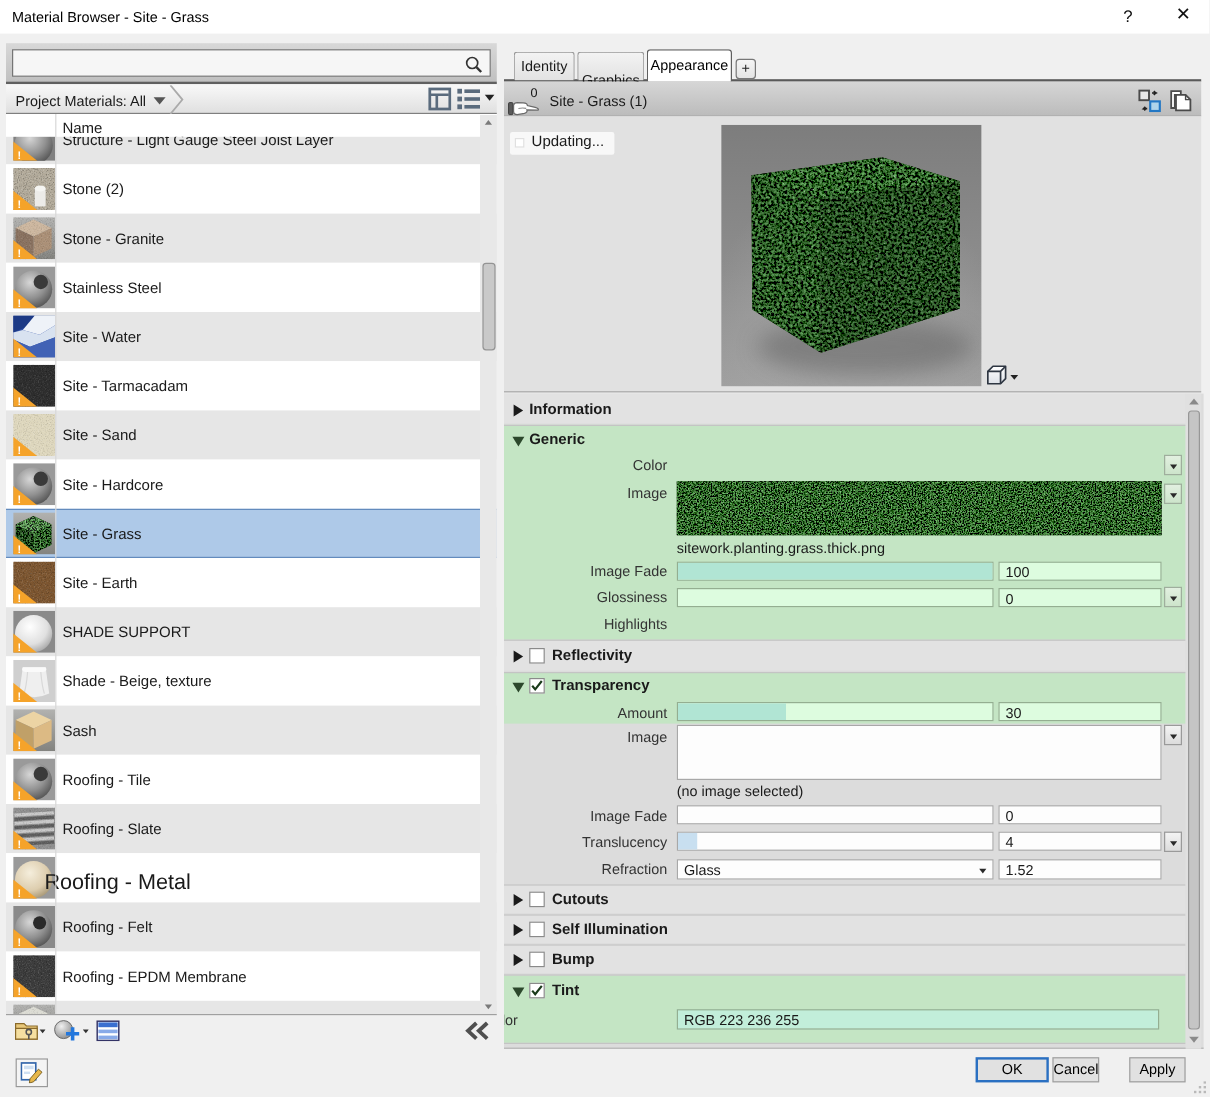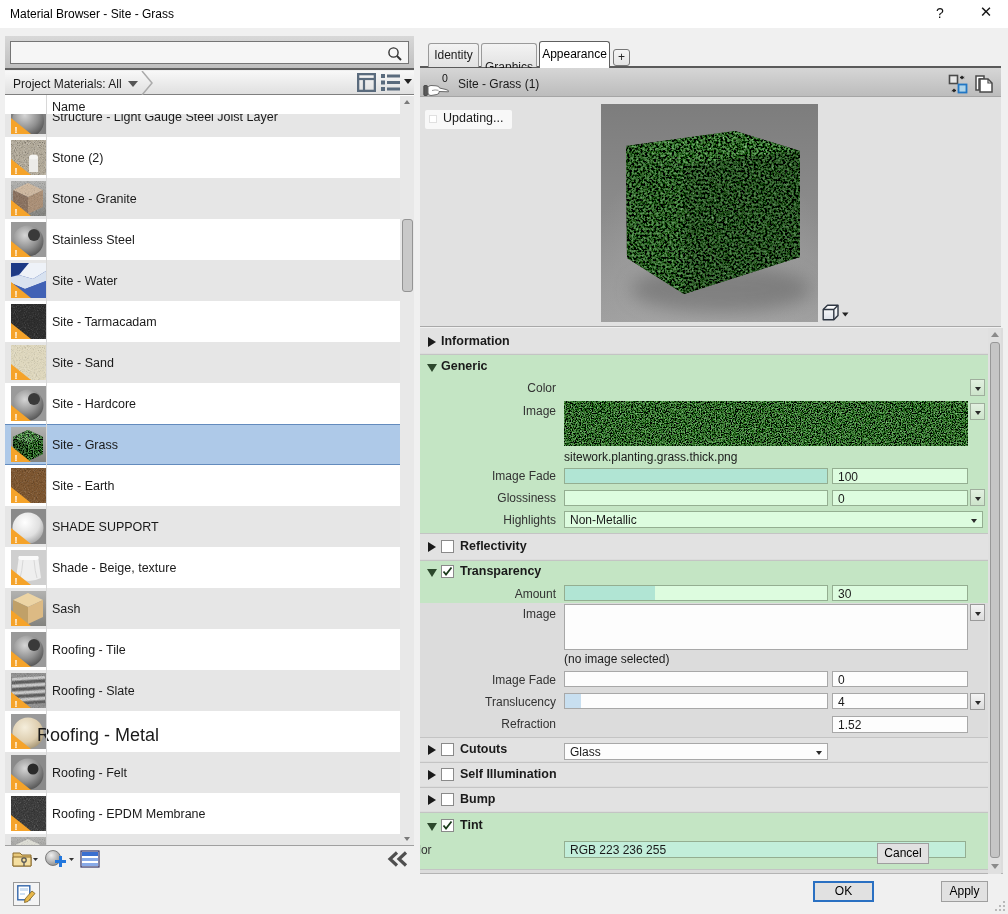--- a/index.html
+++ b/index.html
@@ -544,24 +544,23 @@
     <div style="position:absolute;left:144px;top:257px;width:264px;height:16px;background:#ddfcdf;border:1px solid #94ae91;overflow:hidden;">
       <div style="position:absolute;left:0;top:0;height:16px;width:89.76px;background:#b1e5d4;"></div>
     </div>
     <div style="position:absolute;left:412px;top:257px;width:136px;height:16px;background:#ddfcdf;border:1px solid #94ae91;font-size:12px;color:#1a1a1a;padding:1px 0 0 5px;">30</div>
     <div style="position:absolute;left:144px;top:343px;width:264px;height:16px;background:#fdfdfd;border:1px solid #a8a8a8;overflow:hidden;"></div>
     <div style="position:absolute;left:412px;top:343px;width:136px;height:16px;background:#fdfdfd;border:1px solid #a8a8a8;font-size:12px;color:#1a1a1a;padding:1px 0 0 5px;">0</div>
     <div style="position:absolute;left:144px;top:365px;width:264px;height:16px;background:#fdfdfd;border:1px solid #a8a8a8;overflow:hidden;">
       <div style="position:absolute;left:0;top:0;height:16px;width:15.84px;background:#c8dff0;"></div>
     </div>
     <div style="position:absolute;left:412px;top:365px;width:136px;height:16px;background:#fdfdfd;border:1px solid #a8a8a8;font-size:12px;color:#1a1a1a;padding:1px 0 0 5px;">4</div>
-    <div style="position:absolute;left:144px;top:183px;width:419px;height:17px;background:#ddfcdf;border:1px solid #94ae91;font-size:12px;color:#1a1a1a;padding:1px 0 0 5px;">Non-Metallic<div style="position:absolute;right:5px;top:6.5px;width:0;height:0;border-left:3.5px solid transparent;border-right:3.5px solid transparent;border-top:4.5px solid #2a2a2a;"></div></div>
     <div style="position:absolute;left:144px;top:276px;width:404px;height:46px;background:#fdfdfd;border:1px solid #a8a8a8;"></div>
     <div style="position:absolute;left:144px;top:324px;font-size:12px;color:#1a1a1a;">(no image selected)</div>
-    <div style="position:absolute;left:144px;top:388px;width:264px;height:17px;background:#fdfdfd;border:1px solid #a8a8a8;font-size:12px;color:#1a1a1a;padding:1px 0 0 5px;margin-top:27px;">Glass<div style="position:absolute;right:5px;top:6.5px;width:0;height:0;border-left:3.5px solid transparent;border-right:3.5px solid transparent;border-top:4.5px solid #2a2a2a;"></div></div>
+    <div style="position:absolute;left:144px;top:388px;width:264px;height:17px;background:#fdfdfd;border:1px solid #a8a8a8;font-size:12px;color:#1a1a1a;padding:1px 0 0 5px;">Glass<div style="position:absolute;right:5px;top:6.5px;width:0;height:0;border-left:3.5px solid transparent;border-right:3.5px solid transparent;border-top:4.5px solid #2a2a2a;"></div></div>
     <div style="position:absolute;left:412px;top:388px;width:136px;height:17px;background:#fdfdfd;border:1px solid #a8a8a8;font-size:12px;color:#1a1a1a;padding:1px 0 0 5px;">1.52</div>
     <div style="position:absolute;left:144px;top:513px;width:402px;height:17px;background:#c2eeda;border:1px solid #94ae91;font-size:12px;color:#1a1a1a;padding:1px 0 0 5px;">RGB 223 236 255</div>
     <div style="position:absolute;left:550px;top:51px;width:15px;height:17px;background:linear-gradient(#e2f0e0,#cde4cb);border:1px solid #9fae9d;">
       <div style="position:absolute;left:3.5px;top:6.5px;width:0;height:0;border-left:3.5px solid transparent;border-right:3.5px solid transparent;border-top:4.5px solid #2a2a2a;"></div>
     </div>
     <div style="position:absolute;left:550px;top:75px;width:15px;height:17px;background:linear-gradient(#e2f0e0,#cde4cb);border:1px solid #9fae9d;">
       <div style="position:absolute;left:3.5px;top:6.5px;width:0;height:0;border-left:3.5px solid transparent;border-right:3.5px solid transparent;border-top:4.5px solid #2a2a2a;"></div>
     </div>
     <div style="position:absolute;left:550px;top:161px;width:15px;height:17px;background:linear-gradient(#e2f0e0,#cde4cb);border:1px solid #9fae9d;">
       <div style="position:absolute;left:3.5px;top:6.5px;width:0;height:0;border-left:3.5px solid transparent;border-right:3.5px solid transparent;border-top:4.5px solid #2a2a2a;"></div>
@@ -573,21 +572,21 @@
       <div style="position:absolute;left:3.5px;top:6.5px;width:0;height:0;border-left:3.5px solid transparent;border-right:3.5px solid transparent;border-top:4.5px solid #2a2a2a;"></div>
     </div>
   </div>
 
 <div class="abs" style="left:988px;top:328px;width:13px;height:546px;background:#e0e0e0;"></div>
 <div class="abs" style="left:991px;top:332px;width:0;height:0;border-left:4px solid transparent;border-right:4px solid transparent;border-bottom:5px solid #8a8a8a;"></div>
 <div class="abs" style="left:989.5px;top:342px;width:10px;height:516px;background:#c5c5c5;border:1px solid #979797;border-radius:3px;"></div>
 <div class="abs" style="left:991px;top:864px;width:0;height:0;border-left:4px solid transparent;border-right:4px solid transparent;border-top:5px solid #8a8a8a;"></div>
 
 <div class="abs" style="left:813px;top:881px;width:61px;height:21px;background:#e1e1e1;border:2px solid #2a70c2;font-size:12px;color:#000;text-align:center;line-height:17px;">OK</div>
-<div class="abs" style="left:877px;top:843px;width:52px;height:21px;background:#e1e1e1;border:1px solid #9f9f9f;font-size:12px;color:#000;text-align:center;line-height:19px;">Cancel</div>
+<div class="abs" style="left:877px;top:881px;width:39px;height:21px;background:#e1e1e1;border:1px solid #9f9f9f;font-size:12px;color:#000;text-align:center;line-height:19px;">Cancel</div>
 <div class="abs" style="left:941px;top:881px;width:47px;height:21px;background:#e1e1e1;border:1px solid #9f9f9f;font-size:12px;color:#000;text-align:center;line-height:19px;">Apply</div>
 <svg class="abs" style="left:995px;top:901px;" width="11" height="11" viewBox="0 0 11 11">
     <g fill="#b9b9b9">
       <rect x="8" y="0" width="2" height="2"></rect>
       <rect x="8" y="4" width="2" height="2"></rect>
       <rect x="8" y="8" width="2" height="2"></rect>
       <rect x="4" y="4" width="2" height="2"></rect>
       <rect x="4" y="8" width="2" height="2"></rect>
       <rect x="0" y="8" width="2" height="2"></rect>
     </g>

